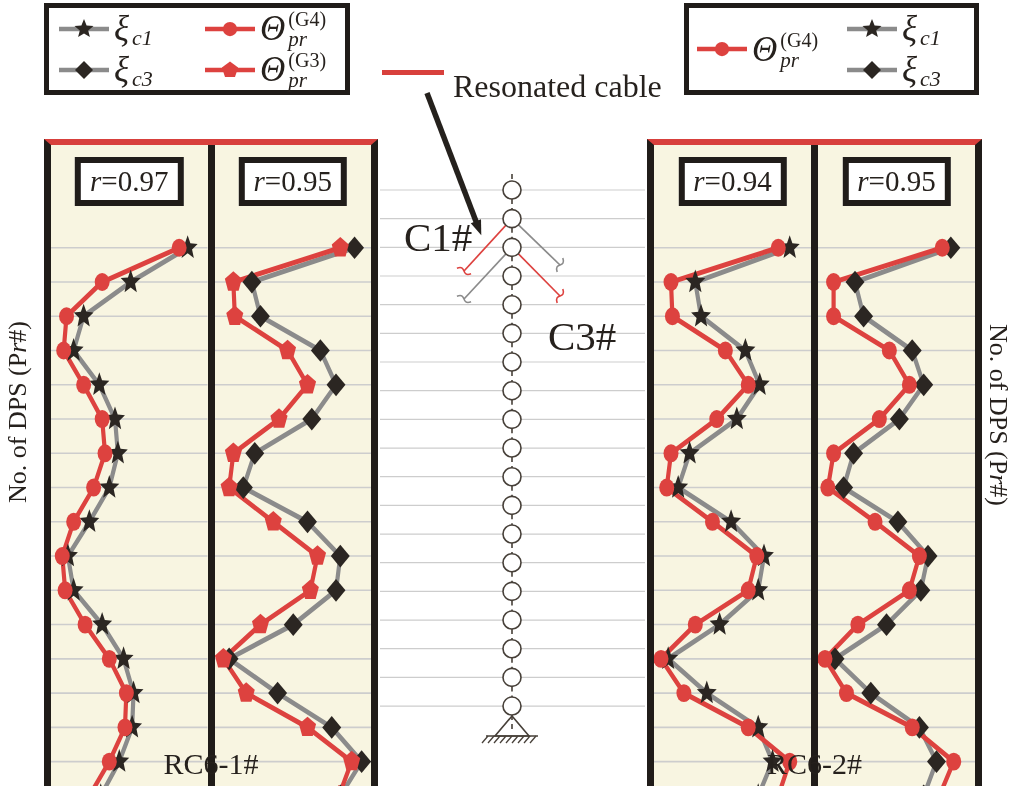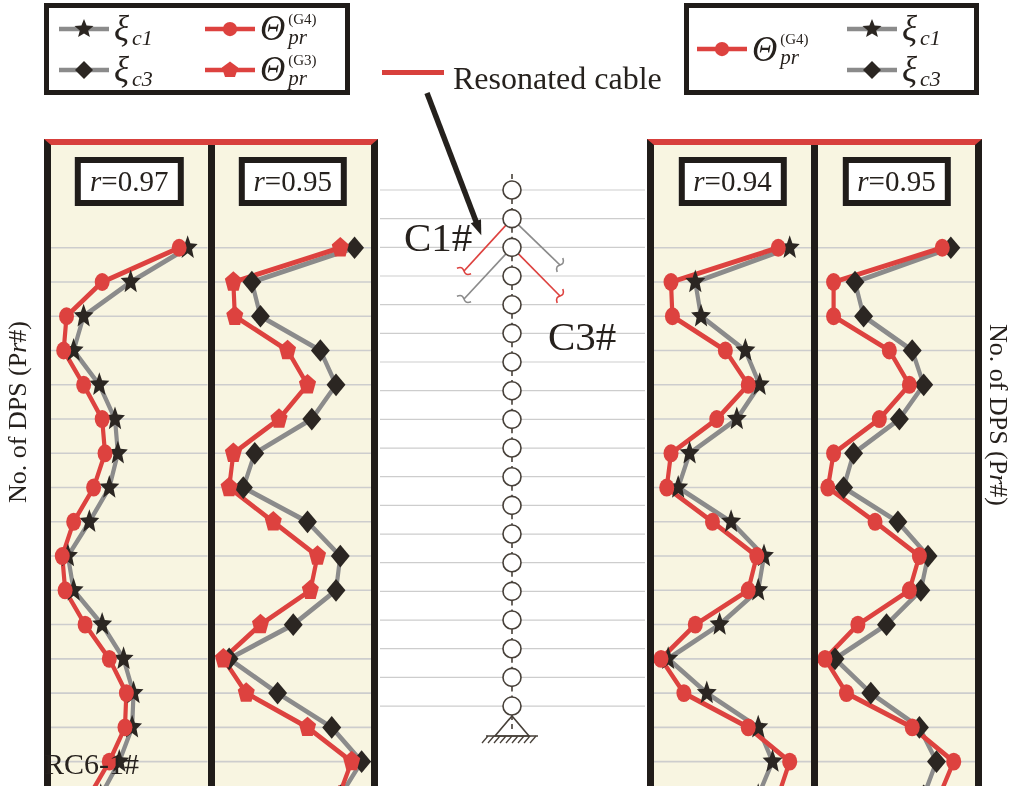--- a/index.html
+++ b/index.html
@@ -12,52 +12,52 @@
   #legend-left{left:44px;width:306px;height:92px;
                grid-template-columns:146px 1fr;grid-template-rows:1fr 1fr;
                grid-auto-flow:column;padding:0 2px;}
   #legend-right{left:684px;width:295px;height:92px;
                 grid-template-columns:150px 1fr;grid-template-rows:1fr 1fr;}
   .legend-item{display:flex;align-items:center;gap:3px;padding-left:6px;}
   .legend-item .swatch{flex:0 0 auto;}
   .sym{font-size:35px;font-style:italic;line-height:1;}
   .sub{font-size:22px;font-style:italic;position:relative;top:9px;}
   .scripts{display:inline-flex;flex-direction:column;line-height:1;transform:translateY(1px);}
-  .scripts .ssup{font-size:15px;}
+  .scripts .ssup{font-size:20px;}
   .scripts .ssub{font-size:21px;font-style:italic;}
   .span2{grid-row:1 / span 2;align-self:center;}
 
   
   .group{position:absolute;top:98px;height:761px;box-sizing:border-box;display:flex;
          border-top:6px solid #d8403c;border-left:7px solid #201c19;
          border-right:7px solid #201c19;border-bottom:7px solid #6d6d6d;z-index:2;margin-top:41px;}
   #group-left{left:44px;width:334px;}
   #group-right{left:647px;width:335px;}
   .panel-wrap{position:relative;flex:1;background:#f8f5e1;}
   .pdivider{flex:0 0 7px;background:#201c19;}
   .panel-svg{position:absolute;left:0;top:0;width:100%;height:100%;display:block;}
   .rbox{position:absolute;top:12px;left:50%;transform:translateX(-50%);
         background:#fff;border:6px solid #201c19;padding:0 9px;line-height:37px;
         font-size:29px;white-space:nowrap;z-index:3;}
   .rbox .rsym{font-style:italic;}
 
-  .rc-label{position:absolute;top:747px;text-align:left;font-size:30px;z-index:2;}
+  .rc-label{position:absolute;top:747px;text-align:center;font-size:30px;z-index:2;}
   #rc-left{left:44px;width:334px;}
   #rc-right{left:647px;width:335px;}
 
   
   .vlabel{position:absolute;width:340px;height:34px;text-align:center;
           font-size:26px;line-height:34px;white-space:nowrap;}
   #vlabel-left{left:-152px;top:395px;transform:rotate(-90deg);}
   #vlabel-right{left:828px;top:398px;transform:rotate(90deg);}
   .vlabel .it{font-style:italic;}
 
   
   #middle-svg{position:absolute;left:378px;top:0;width:269px;height:786px;z-index:1;}
-  #resonated-label{position:absolute;left:453px;top:60px;font-size:32px;z-index:5;}
+  #resonated-label{position:absolute;left:453px;top:68px;font-size:32px;z-index:5;}
   #sample-line{position:absolute;left:382px;top:70px;width:62px;height:5px;background:#d8403c;z-index:5;}
   .cable-label{position:absolute;font-size:41px;z-index:4;}
   #c1-label{left:404px;top:213px;}
   #c3-label{left:548px;top:312px;}
 </style>
 </head>
 <body>
 
 <div class="stage">
 
@@ -481,16 +481,17 @@
       <line x1="146" y1="736" x2="140" y2="743" stroke="#474039" stroke-width="1.3"></line>
       <line x1="152" y1="736" x2="146" y2="743" stroke="#474039" stroke-width="1.3"></line>
       <line x1="158" y1="736" x2="152" y2="743" stroke="#474039" stroke-width="1.3"></line>
       <line x1="49" y1="93" x2="99" y2="224" stroke="#25211d" stroke-width="5.5"></line>
       <polygon points="103.3,235.2 92.8,223.2 103.0,219.2" fill="#25211d"></polygon>
     </svg>
   <div class="cable-label" id="c1-label">C1#</div>
   <div class="cable-label" id="c3-label">C3#</div>
 
   <div class="rc-label" id="rc-left">RC6-1#</div>
+  <div class="rc-label" id="rc-right">RC6-2#</div>
 
   <div class="vlabel" id="vlabel-left"><span>No. of DPS (P</span><span class="it">r</span><span>#)</span></div>
   <div class="vlabel" id="vlabel-right"><span>No. of DPS (P</span><span class="it">r</span><span>#)</span></div>
 </div>
 
 </body></html>

